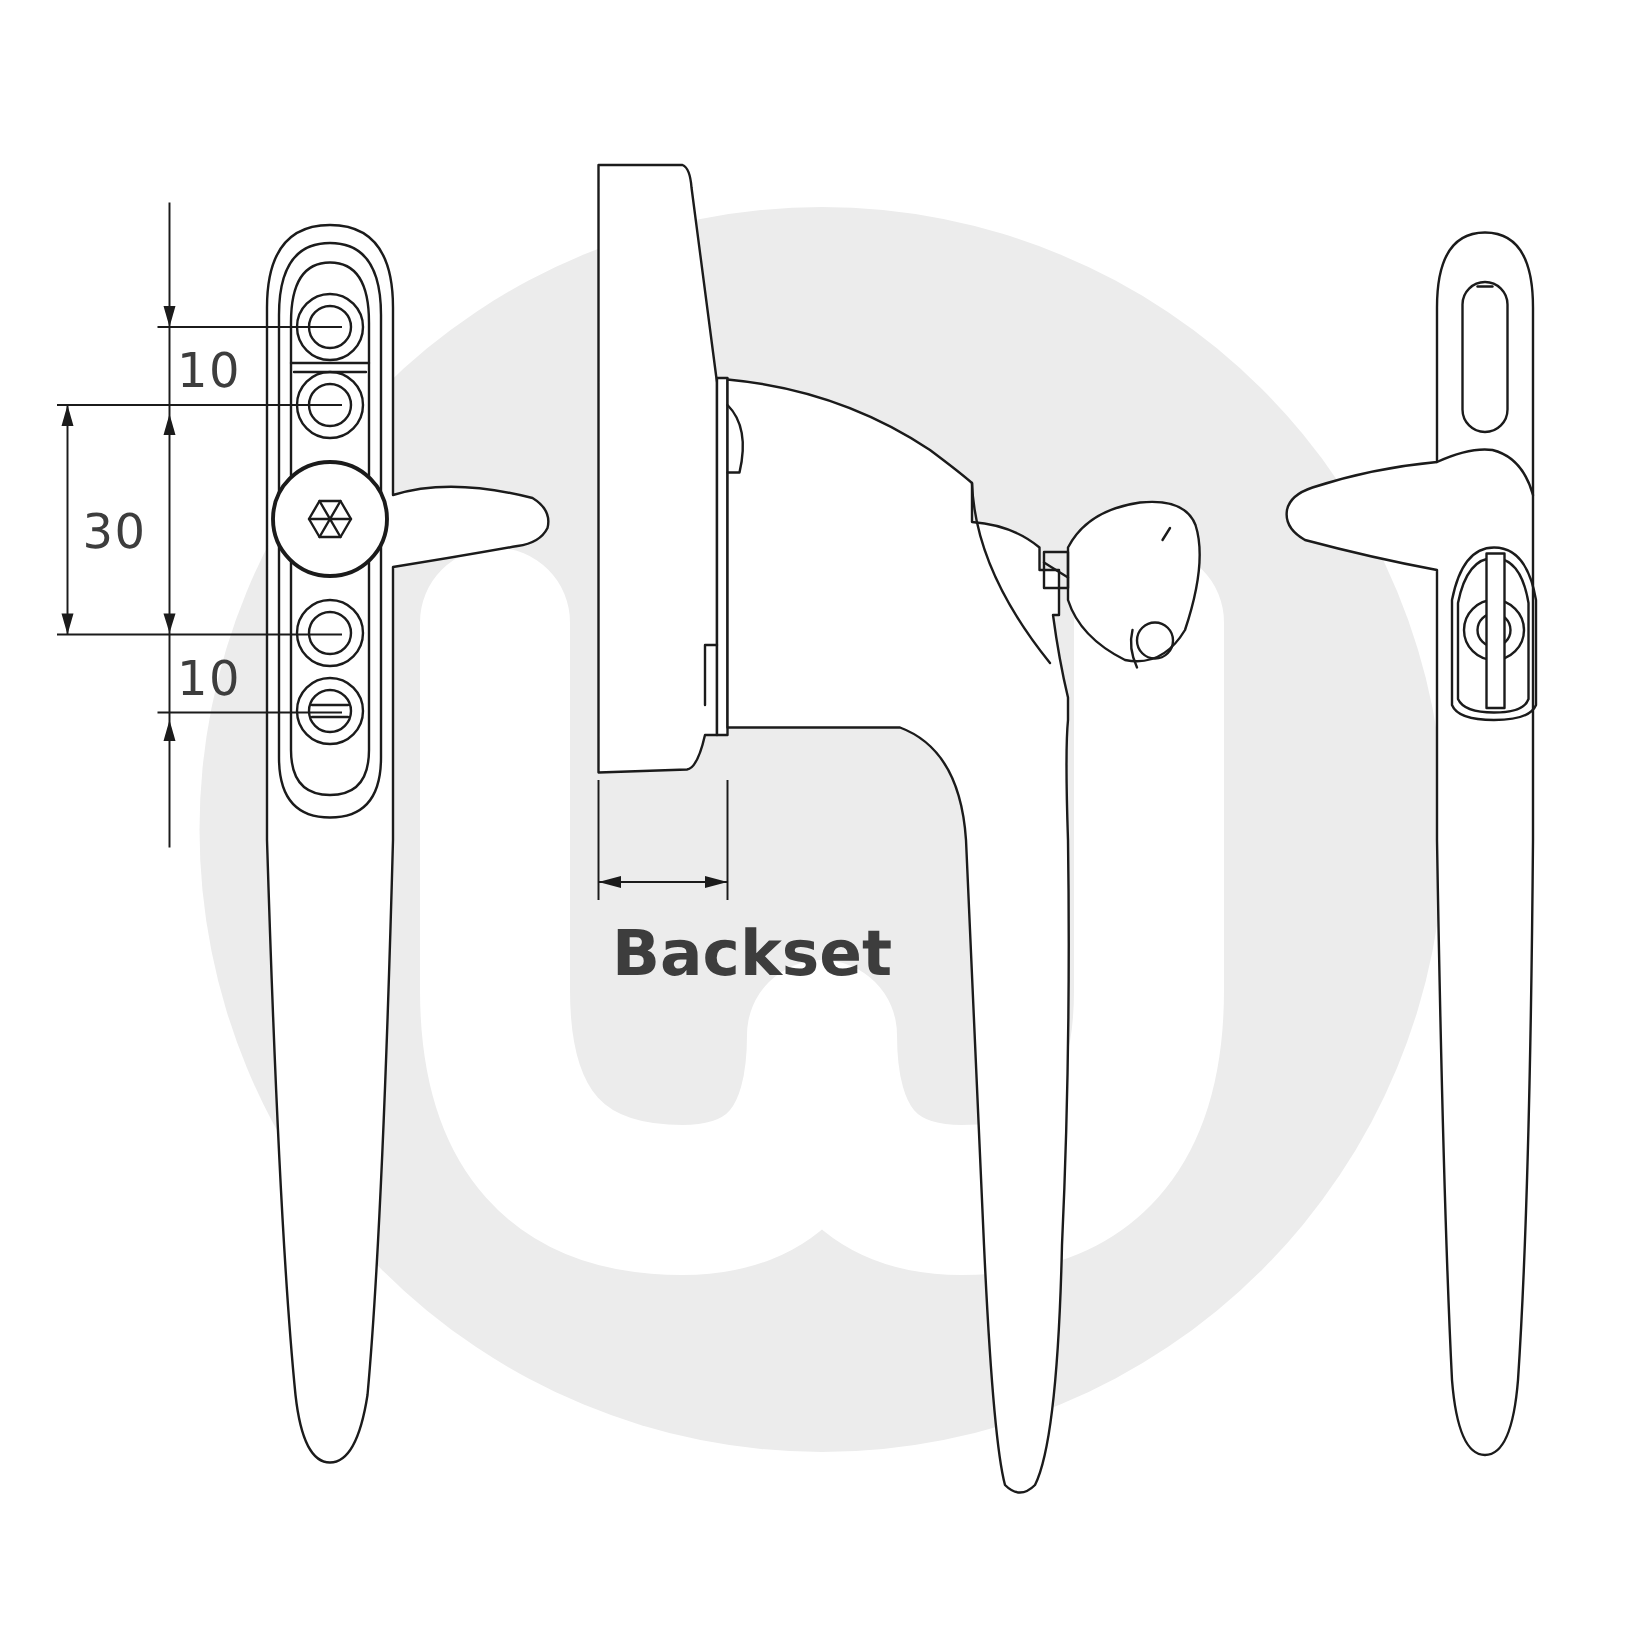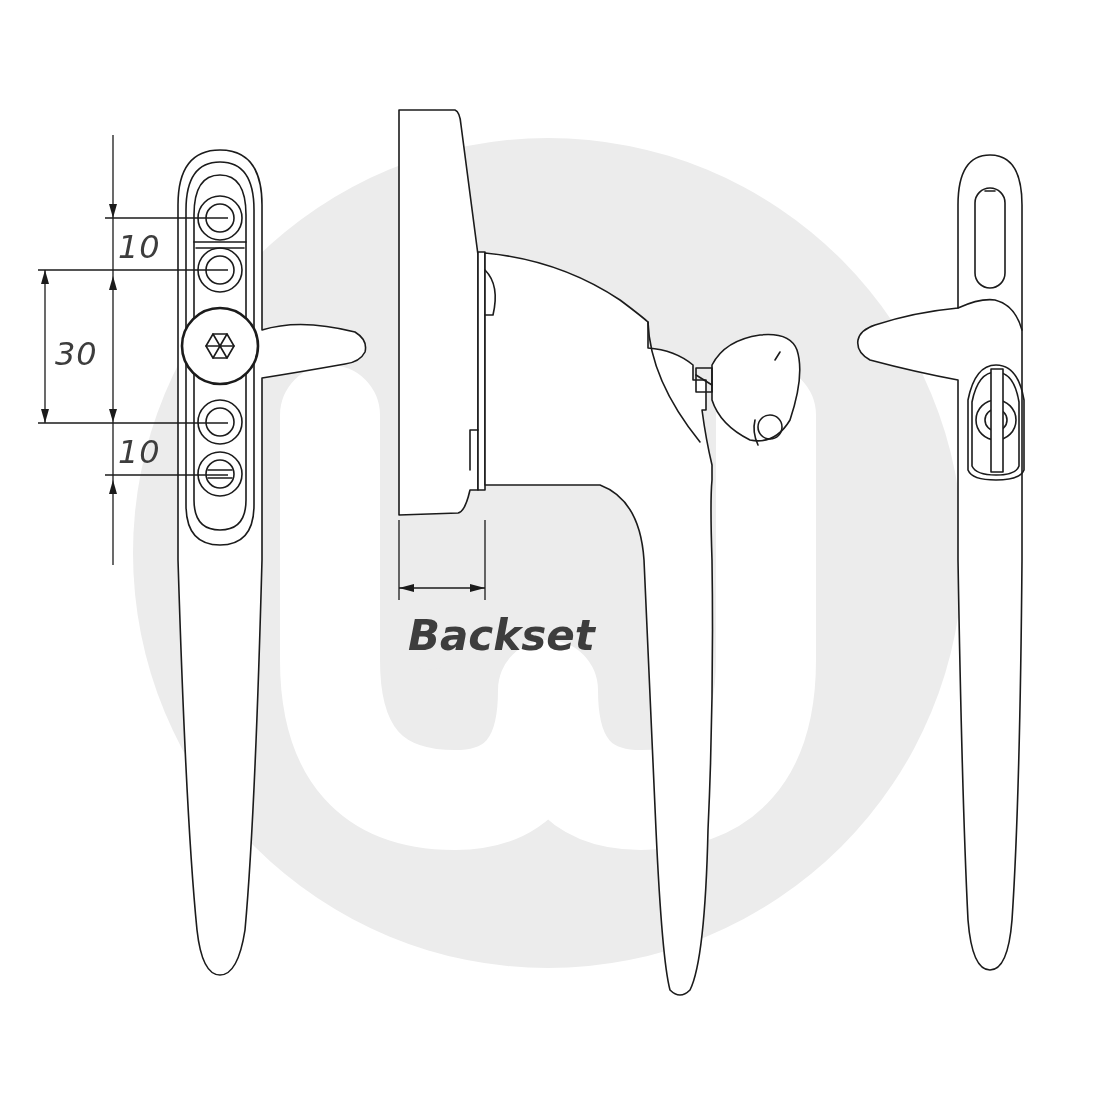--- a/index.html
+++ b/index.html
@@ -1,17 +1,17 @@
 <!DOCTYPE html>
 <html><head>
   <meta charset="utf-8">
   <style>
     html, body { margin: 0; padding: 0; background: #ffffff; }
     body { width: 1100px; height: 1100px; overflow: hidden; position: relative; }
-    #canvas { position: absolute; left: 0; top: 0; width: 1100px; height: 1100px; font-style: italic; }
+    #canvas { position: absolute; left: 0; top: 0; width: 1100px; height: 1100px; }
     svg text { font-family: "DejaVu Sans", "Liberation Sans", sans-serif; }
     .ln { fill: none; stroke: #1b1b1b; stroke-width: 1.6; stroke-linejoin: round; stroke-linecap: round; }
     .lnb { fill: none; stroke: #1b1b1b; stroke-width: 2.6; }
     .fillw { fill: #ffffff; }
     .dim { stroke: #1b1b1b; stroke-width: 1.3; fill: none; }
     .arrow { fill: #1b1b1b; }
     .dimtext { fill: #3d3d3d; font-size: 32px; letter-spacing: 1px; }
     .labeltext { fill: #3d3d3d; font-size: 42px; font-weight: bold; }
   </style>
 </head>

